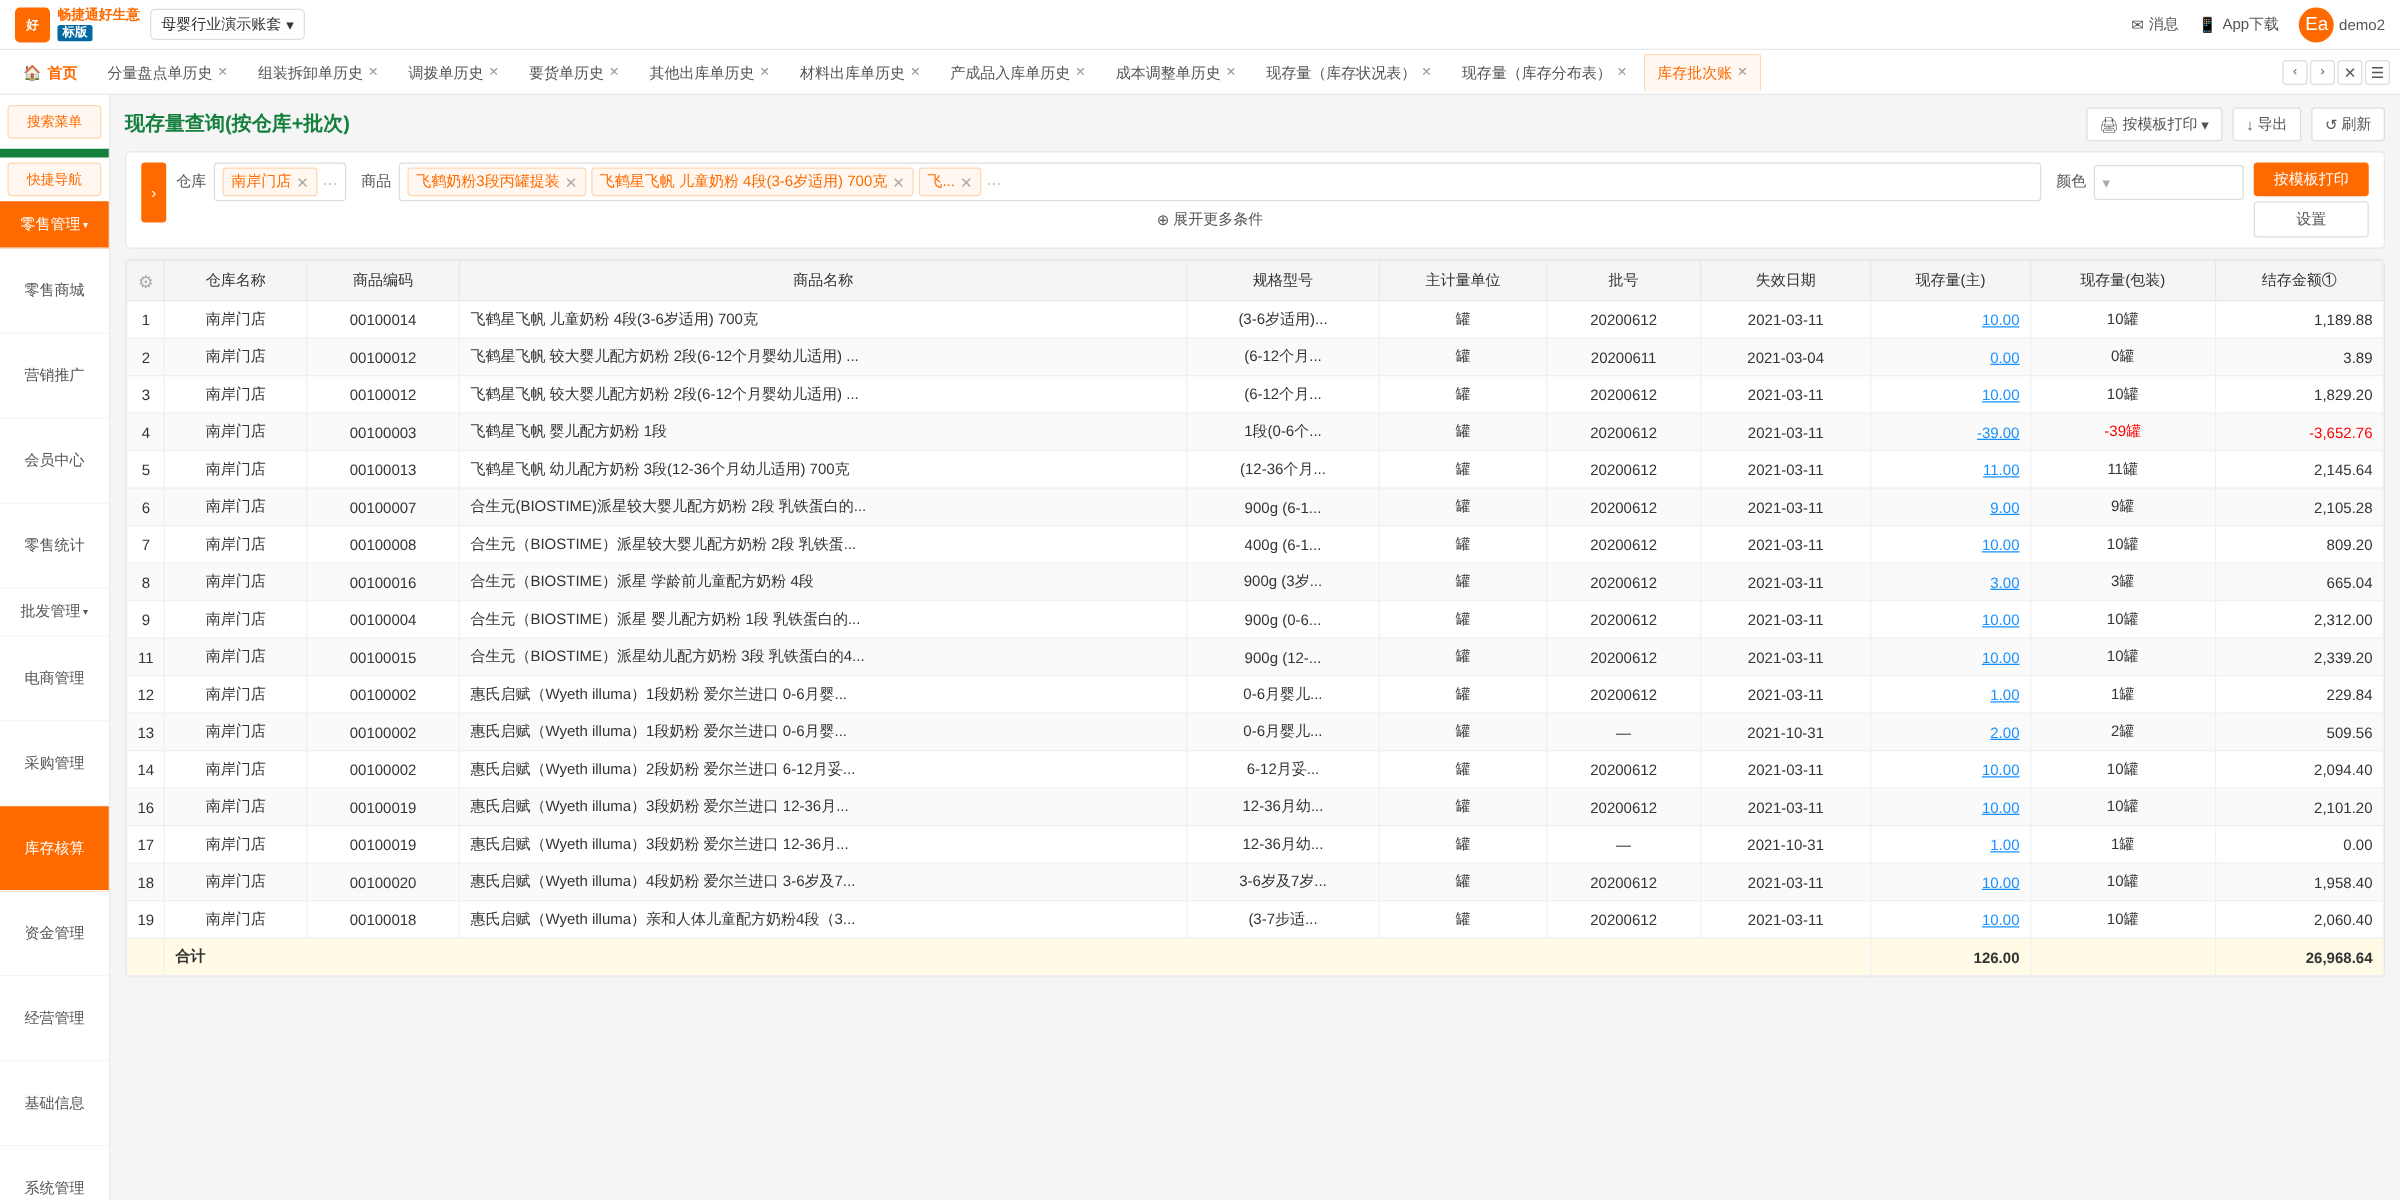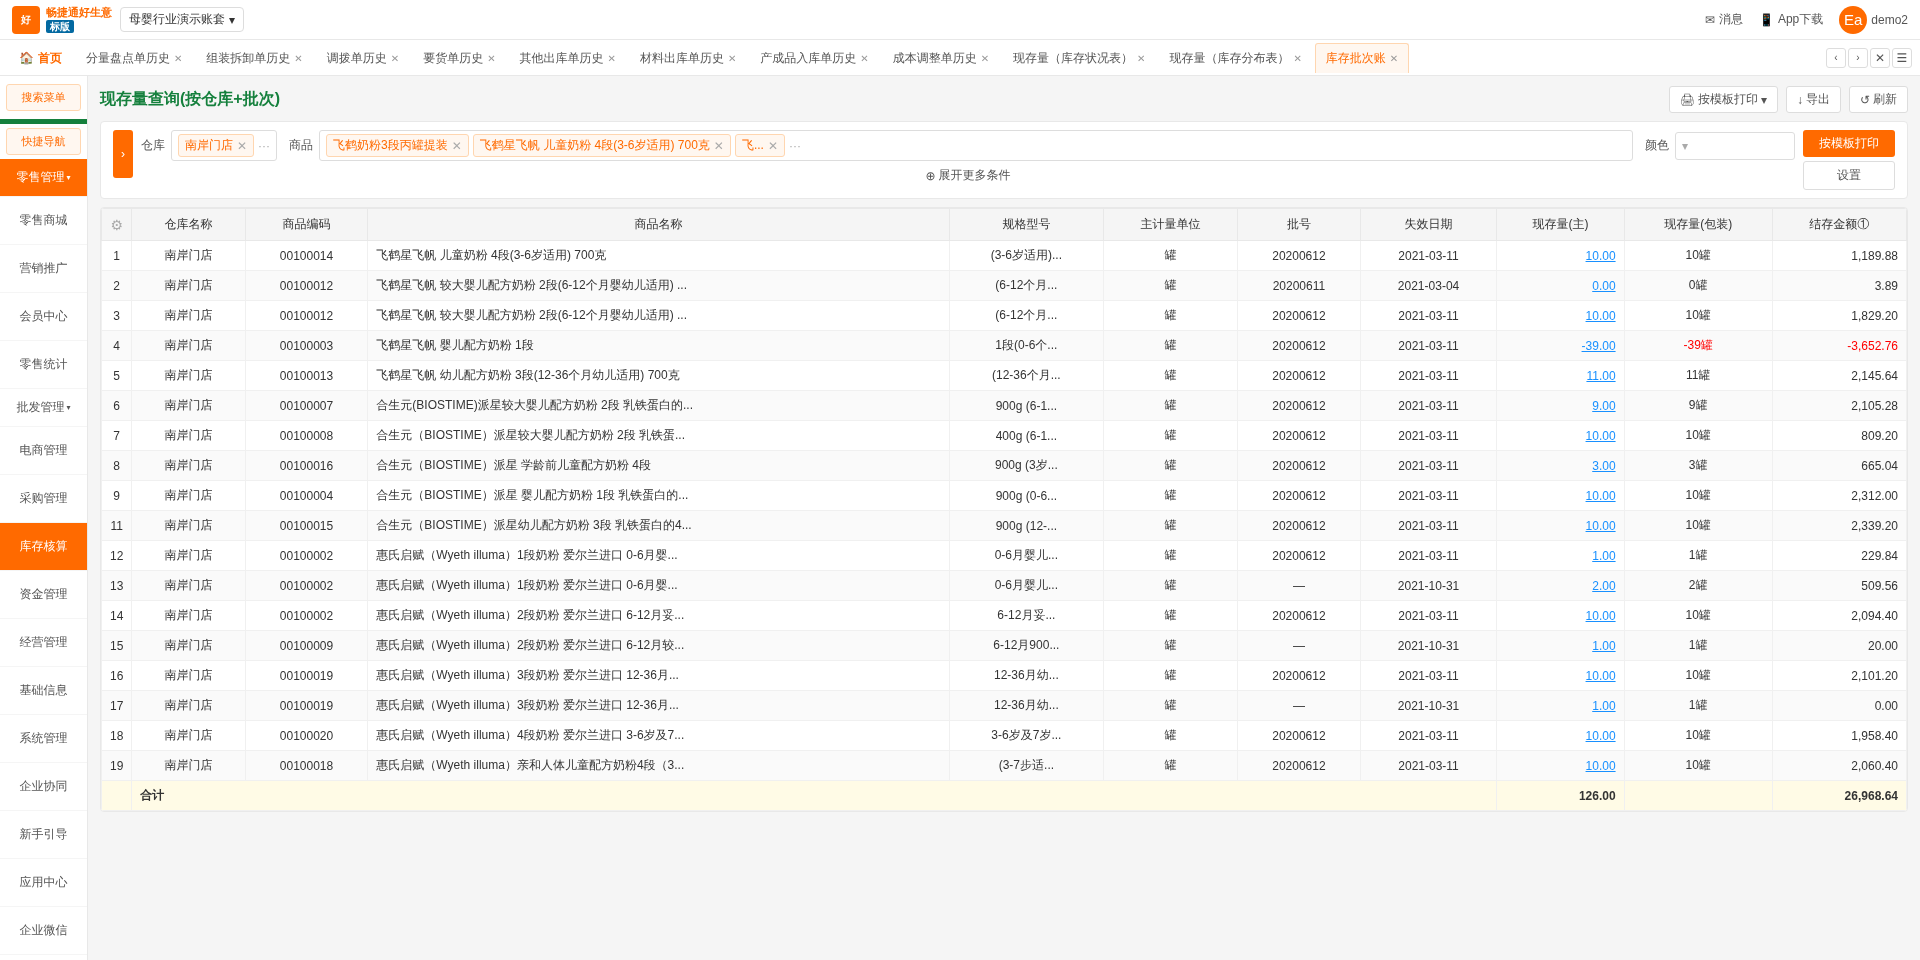--- a/index.html
+++ b/index.html
@@ -42,25 +42,25 @@
     .nav-close-btn { width: 20px; height: 20px; border: 1px solid #ddd; background: #fff; border-radius: 3px; cursor: pointer; display: flex; align-items: center; justify-content: center; font-size: 12px; color: #555; }
 
     
     .main-layout { display: flex; height: calc(100vh - 76px); }
 
     
     .sidebar {
       width: 88px; background: #fff; border-right: 1px solid #e8e8e8;
       display: flex; flex-direction: column; overflow-y: auto;
     }
-    .sidebar-search { padding: 8px 6px; border-bottom: 5px solid #15803d; }
+    .sidebar-search { padding: 8px 6px; border-bottom: 7px solid #15803d; }
     .sidebar-search-btn { width: 100%; padding: 5px; background: #fff7f0; border: 1px solid #ffd6b0; border-radius: 3px; color: #ff6a00; font-size: 11px; cursor: pointer; text-align: center; }
     .sidebar-nav-btn { padding: 5px 6px; background: #fff7f0; border: 1px solid #ffd6b0; border-radius: 3px; color: #ff6a00; font-size: 11px; cursor: pointer; text-align: center; margin: 4px 6px; }
     .sidebar-item {
-      padding: 15px 0; cursor: pointer; text-align: center;
+      padding: 25px 0; cursor: pointer; text-align: center;
       color: #555; font-size: 12px; border-bottom: 1px solid #f5f5f5;
       display: flex; flex-direction: column; align-items: center; gap: 3px;
     }
     .sidebar-item.active { color: #fff; background: #ff6a00; }
     .sidebar-item.has-arrow { flex-direction: row; justify-content: center; gap: 2px; padding: 10px 8px; }
     .sidebar-item .arrow-indicator { font-size: 8px; }
 
     
     .content-area { flex: 1; overflow: auto; padding: 10px 12px; }
     .page-title { font-size: 16px; font-weight: bold; color: #15803d; margin-bottom: 0; }
@@ -543,33 +543,20 @@
               <td class="text-left">惠氏启赋（Wyeth illuma）2段奶粉 爱尔兰进口 6-12月妥...</td>
               <td>6-12月妥...</td>
               <td>罐</td>
               <td>20200612</td>
               <td>2021-03-11</td>
               <td class="link text-right">10.00</td>
               <td>10罐</td>
               <td class="text-right">2,094.40</td>
             </tr>
             <tr>
-              <td>15</td>
-              <td>南岸门店</td>
-              <td>00100009</td>
-              <td class="text-left">惠氏启赋（Wyeth illuma）2段奶粉 爱尔兰进口 6-12月较...</td>
-              <td>6-12月900...</td>
-              <td>罐</td>
-              <td>—</td>
-              <td>2021-10-31</td>
-              <td class="link text-right">1.00</td>
-              <td>1罐</td>
-              <td class="text-right">20.00</td>
-            </tr>
-            <tr>
               <td>16</td>
               <td>南岸门店</td>
               <td>00100019</td>
               <td class="text-left">惠氏启赋（Wyeth illuma）3段奶粉 爱尔兰进口 12-36月...</td>
               <td>12-36月幼...</td>
               <td>罐</td>
               <td>20200612</td>
               <td>2021-03-11</td>
               <td class="link text-right">10.00</td>
               <td>10罐</td>

